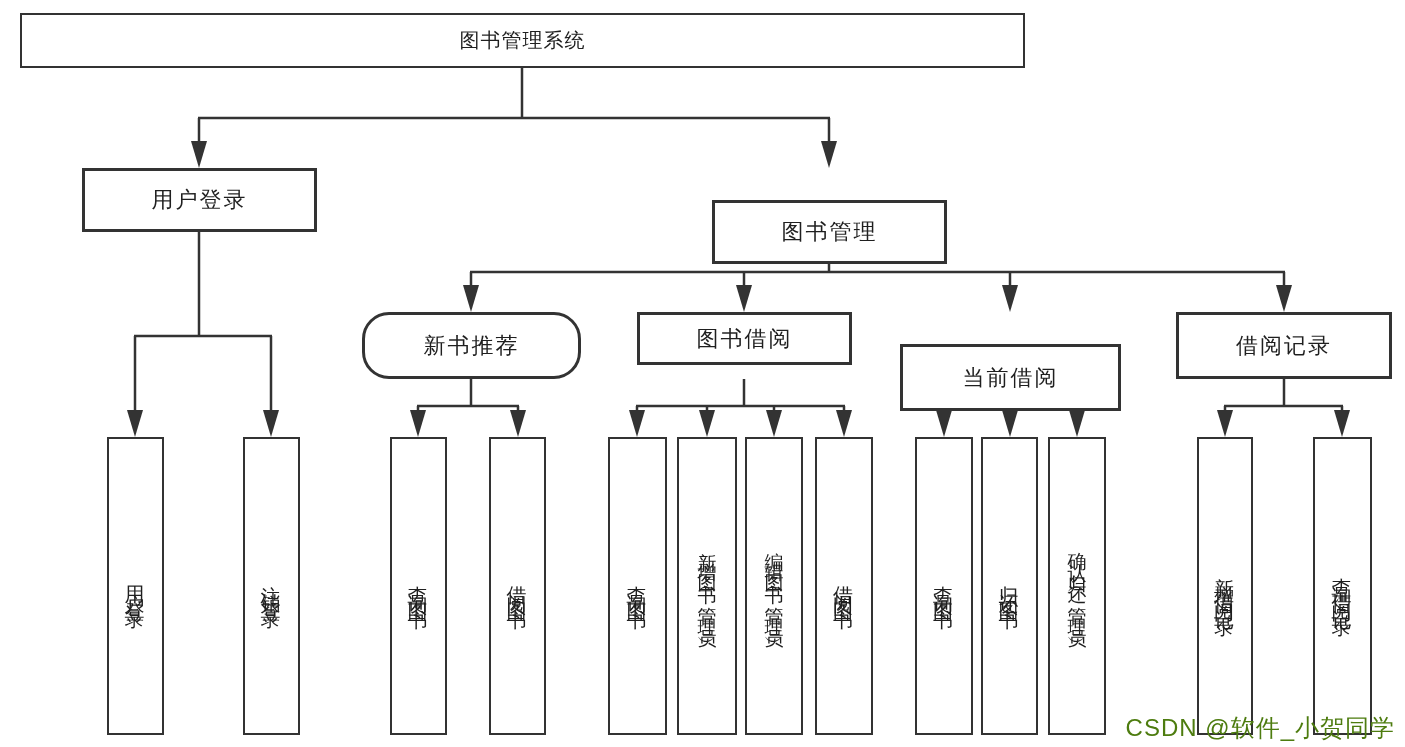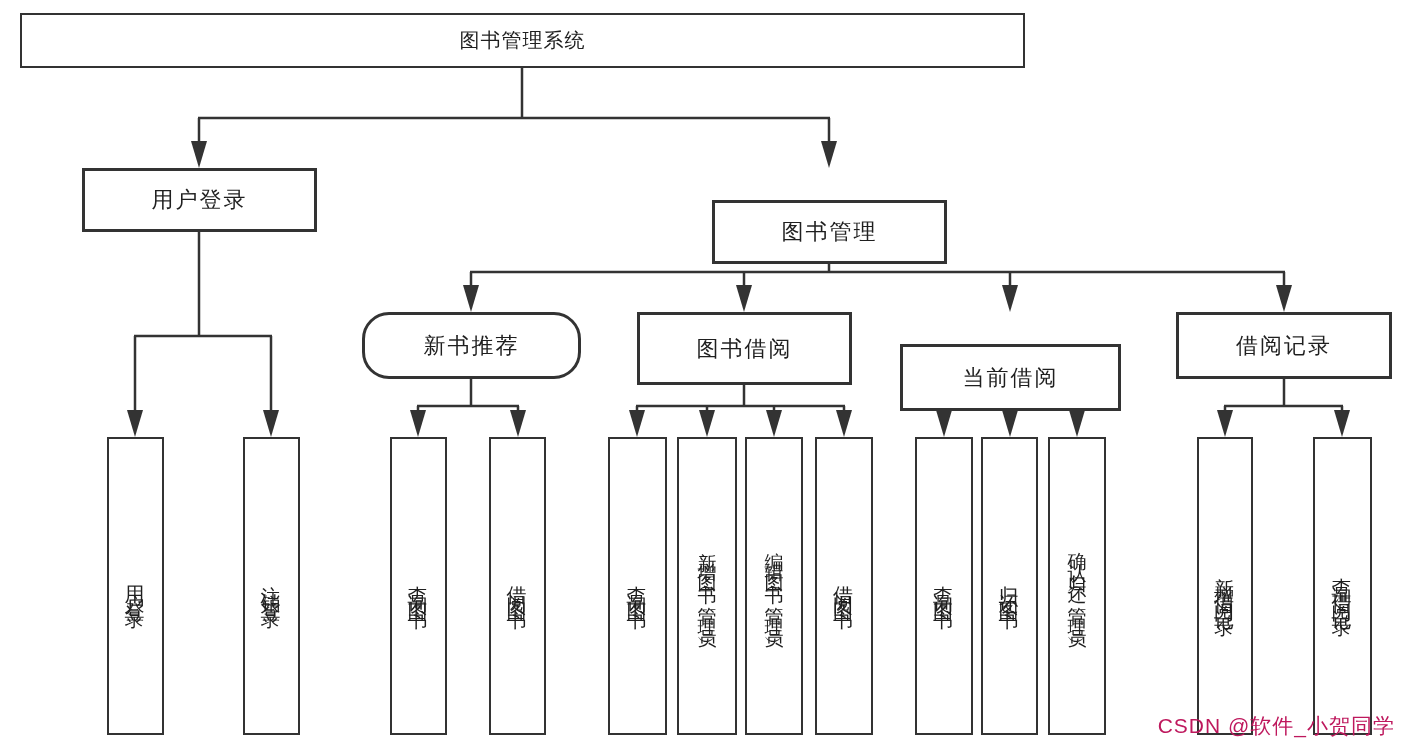--- a/index.html
+++ b/index.html
@@ -55,23 +55,23 @@
     font-size: 20px;
     letter-spacing: 8px;
     color: #1f1f1f;
     overflow: hidden;
   }
   .leaf.long { letter-spacing: 11px; font-size: 19px; }
   .watermark {
     position: absolute;
     top: 712px;
     right: 10px;
-    font-size: 21px;
+    font-size: 24px;
     letter-spacing: 1px;
-    color: #be185d;
+    color: #4d7c0f;
     white-space: nowrap;
     z-index: 5;
   }
 </style>
 </head>
 <body>
 
 <div class="stage">
 
   <svg class="connectors" viewBox="0 0 1405 747" aria-hidden="true">
@@ -149,21 +149,21 @@
       <polygon points="1334,410 1350,410 1342,437"></polygon>
     </g>
   </svg>
 
   <div class="node root" style="left:20px; top:13px; width:1005px; height:55px;">图书管理系统</div>
 
   <div class="node" style="left:82px; top:168px; width:235px; height:64px;">用户登录</div>
   <div class="node" style="left:712px; top:168px; width:235px; height:64px;margin-top:32px;">图书管理</div>
 
   <div class="node" style="left:362px; top:312px; width:219px; height:67px;border-radius:27px;">新书推荐</div>
-  <div class="node" style="left:637px; top:312px; width:215px; height:73px;">图书借阅</div>
+  <div class="node" style="left:637px; top:312px; width:215px; height:53px;">图书借阅</div>
   <div class="node" style="left:900px; top:312px; width:221px; height:67px;margin-top:32px;">当前借阅</div>
   <div class="node" style="left:1176px; top:312px; width:216px; height:67px;">借阅记录</div>
 
   <div class="leaf" style="left:107px; width:57px;">用户登录</div>
   <div class="leaf" style="left:243px; width:57px;">注销登录</div>
 
   <div class="leaf" style="left:390px; width:57px;">查询图书</div>
   <div class="leaf" style="left:489px; width:57px;">借阅图书</div>
 
   <div class="leaf" style="left:608px; width:59px;">查询图书</div>

